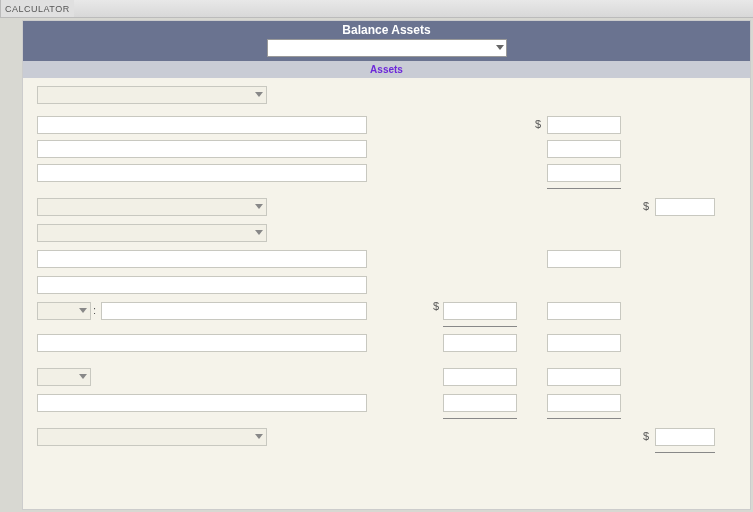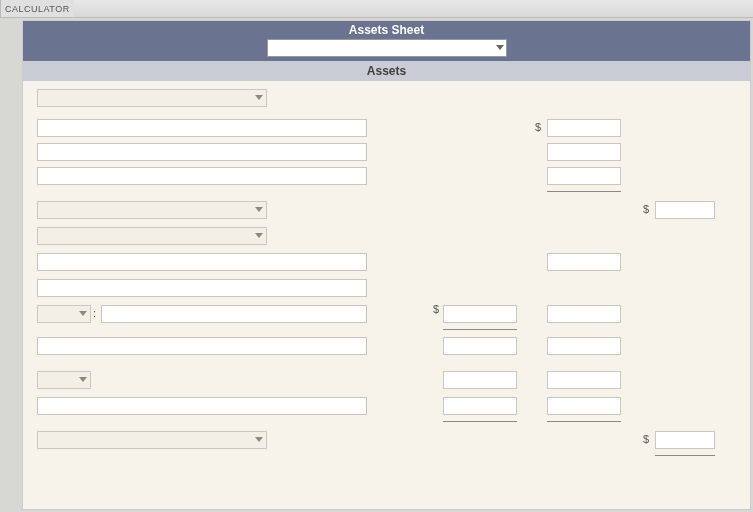--- a/index.html
+++ b/index.html
@@ -65,23 +65,23 @@
     position: absolute;
     right: 2px;
     top: 50%;
     transform: translateY(-50%);
     pointer-events: none;
   }
   .chev svg { display: block; }
   .section-bar {
     background: #c9ccd5;
     text-align: center;
-    font-size: 12px;
+    font-size: 10px;
     font-weight: bold;
-    color: #404040;
+    color: #6d28d9;
     padding: 3px 0;
   }
   .body {
     position: relative;
     padding: 10px 14px;
     height: 420px;
   }
   .fld {
     position: absolute;
     background: #fff;
@@ -115,21 +115,21 @@
 <body>
 
 <div class="top-bar">
   <div class="calc-btn">CALCULATOR</div>
 </div>
 
 <div class="sheet-area">
   <div class="sheet">
 
     <div class="title-bar">
-      <div class="title-text">Assets Sheet</div>
+      <div class="title-text">Balance Assets</div>
       <div class="title-select">
         <span class="chev">
           <svg width="8" height="6">
               <polygon points="0,0 8,0 4,5" fill="#666"></polygon>
             </svg>
         </span>
       </div>
     </div>
 
     <div class="section-bar">Assets</div>

